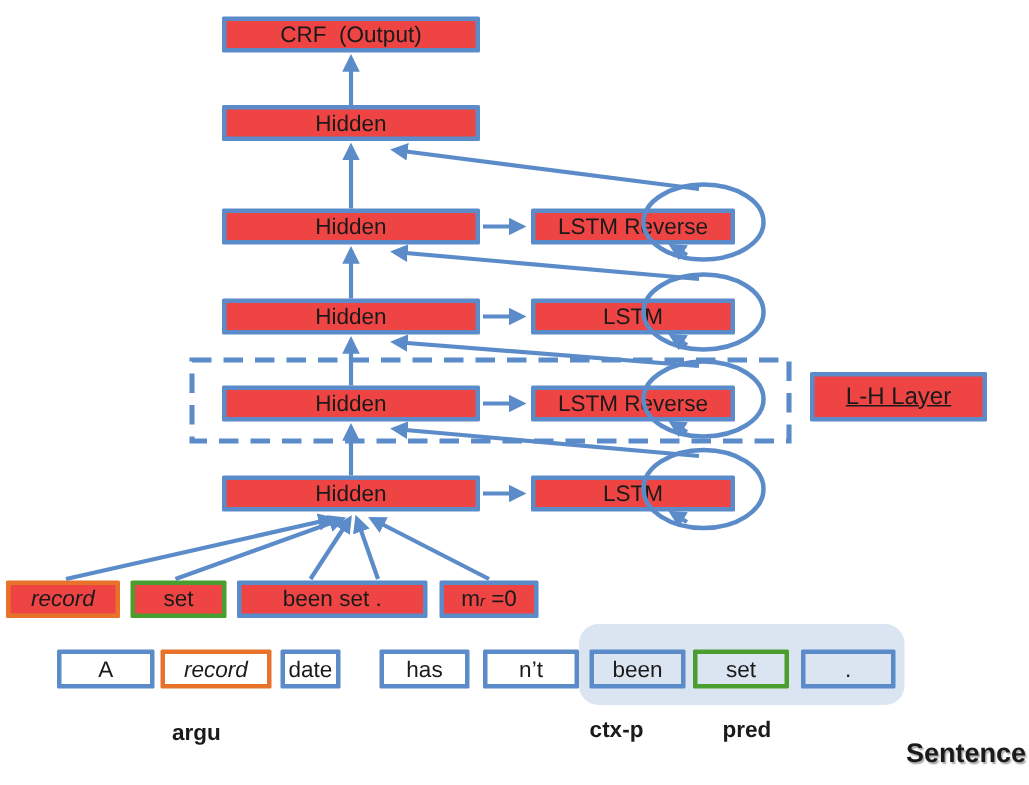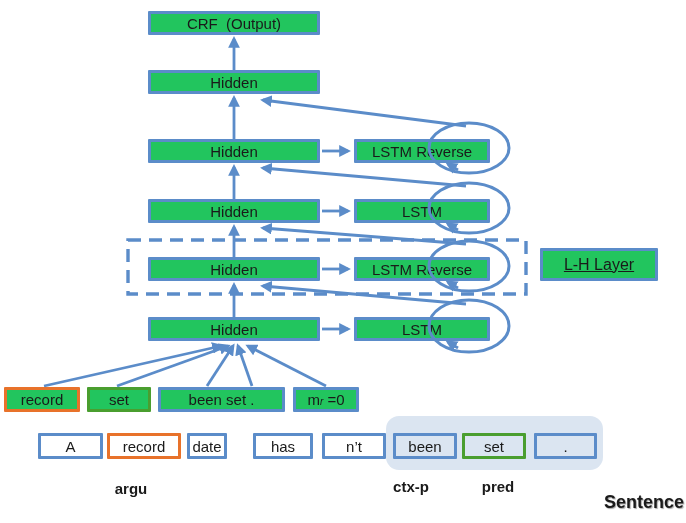--- a/index.html
+++ b/index.html
@@ -1,26 +1,26 @@
 <!DOCTYPE html>
 <html><head>
 <meta charset="utf-8">
 <style>
   html,body{margin:0;padding:0;background:#ffffff;}
   .stage{
     position:relative;width:686px;height:523px;background:#ffffff;overflow:hidden;
     font-family:"Liberation Sans",sans-serif;color:#1a1a1a;
   }
   .box{
-    position:absolute;box-sizing:border-box;background:#22c55e;
+    position:absolute;box-sizing:border-box;background:#ef4444;
     border:3px solid #5B8CC9;border-radius:1px;
     display:flex;align-items:center;justify-content:center;
     font-size:15px;line-height:1;white-space:pre;z-index:1;
   }
-  .box.orange{border-color:#E8722A;}
+  .box.orange{border-color:#E8722A;font-style:italic;}
   .box.green{border-color:#4A9E2F;}
   .box.transparent{background:transparent;}
   .lbl{
     position:absolute;font-weight:bold;font-size:15px;z-index:1;
     display:flex;align-items:center;justify-content:center;line-height:1;
   }
   .lbl.big{font-size:18px;text-shadow:1px 1px 1px rgba(0,0,0,0.35);}
   .highlight{
     position:absolute;left:386px;top:416px;width:217px;height:54px;
     background:#DBE5F1;border-radius:13px;z-index:0;

